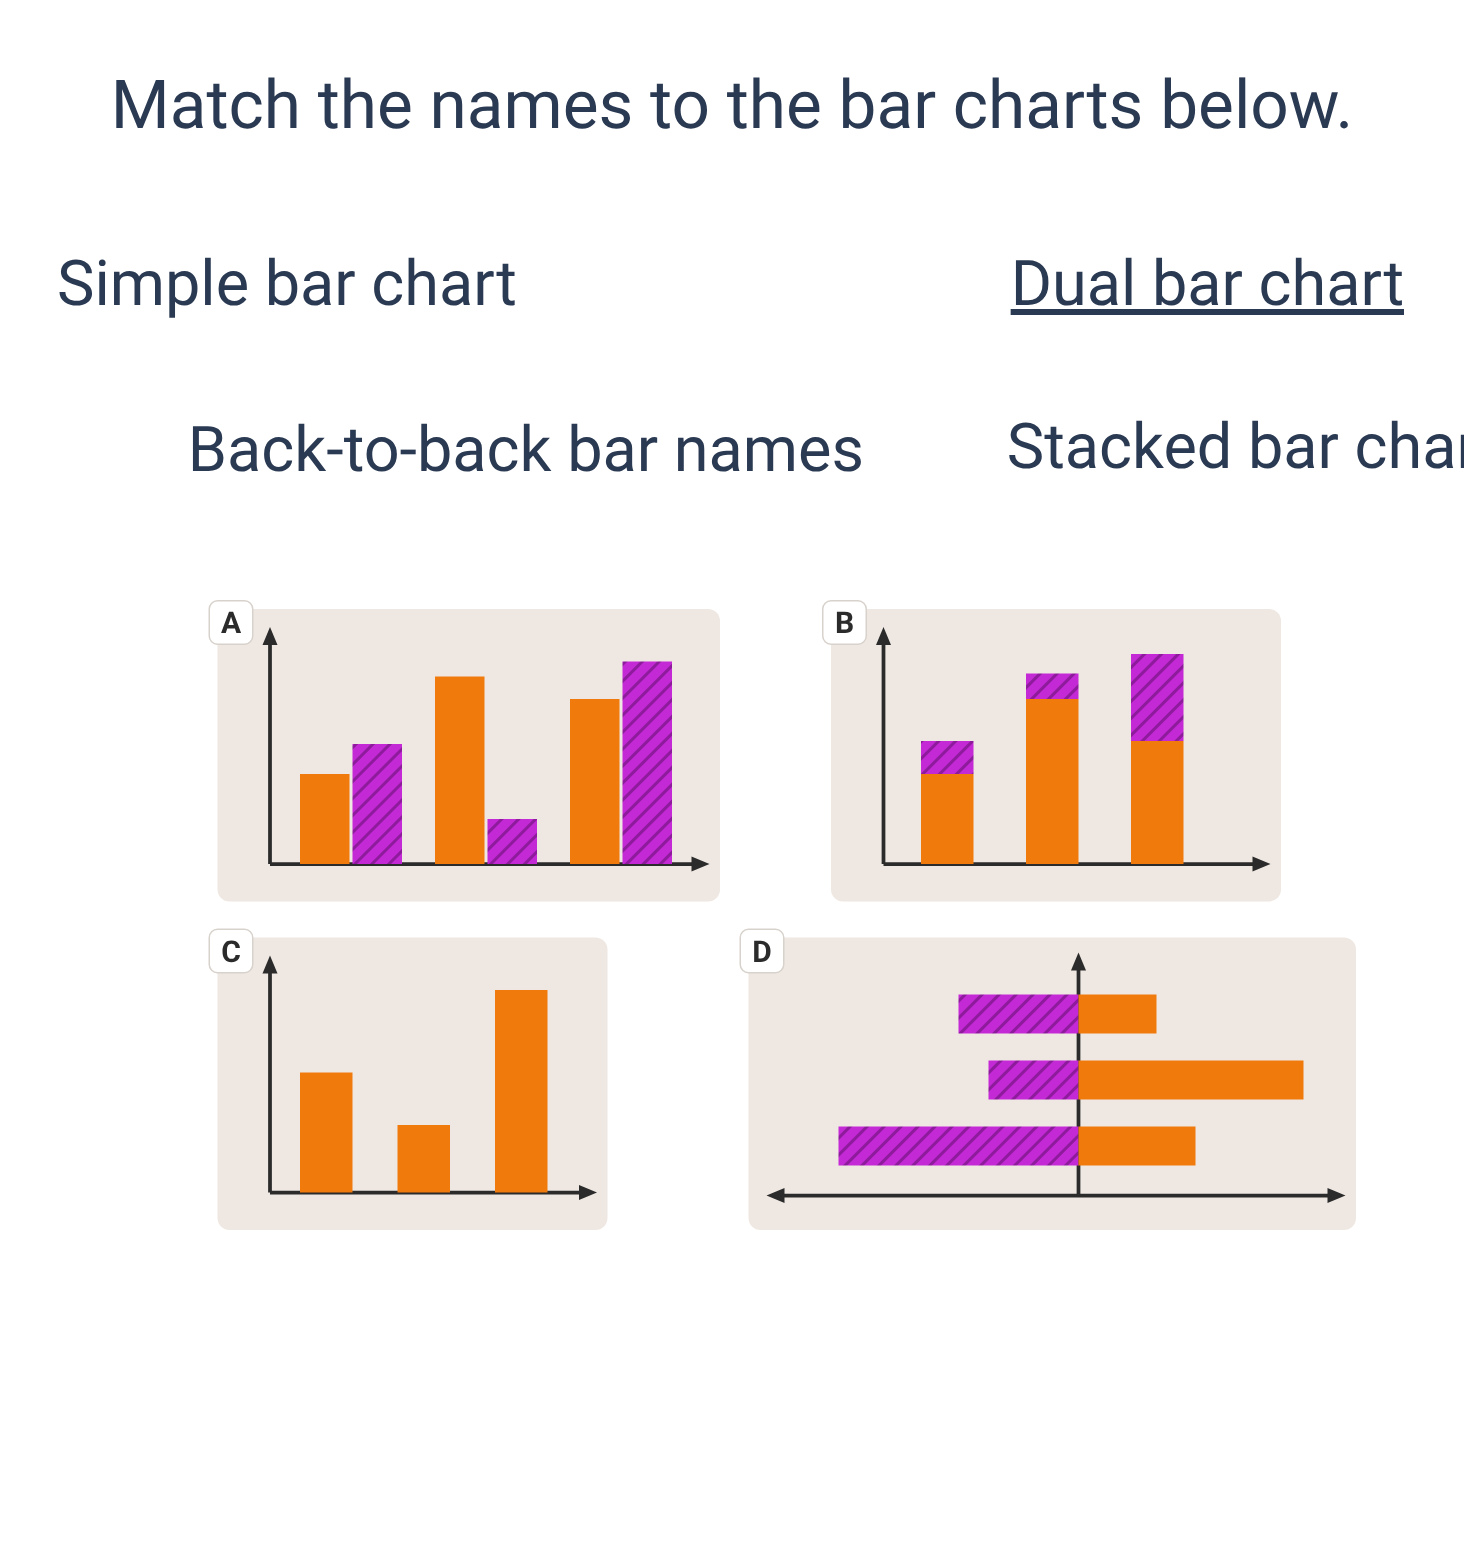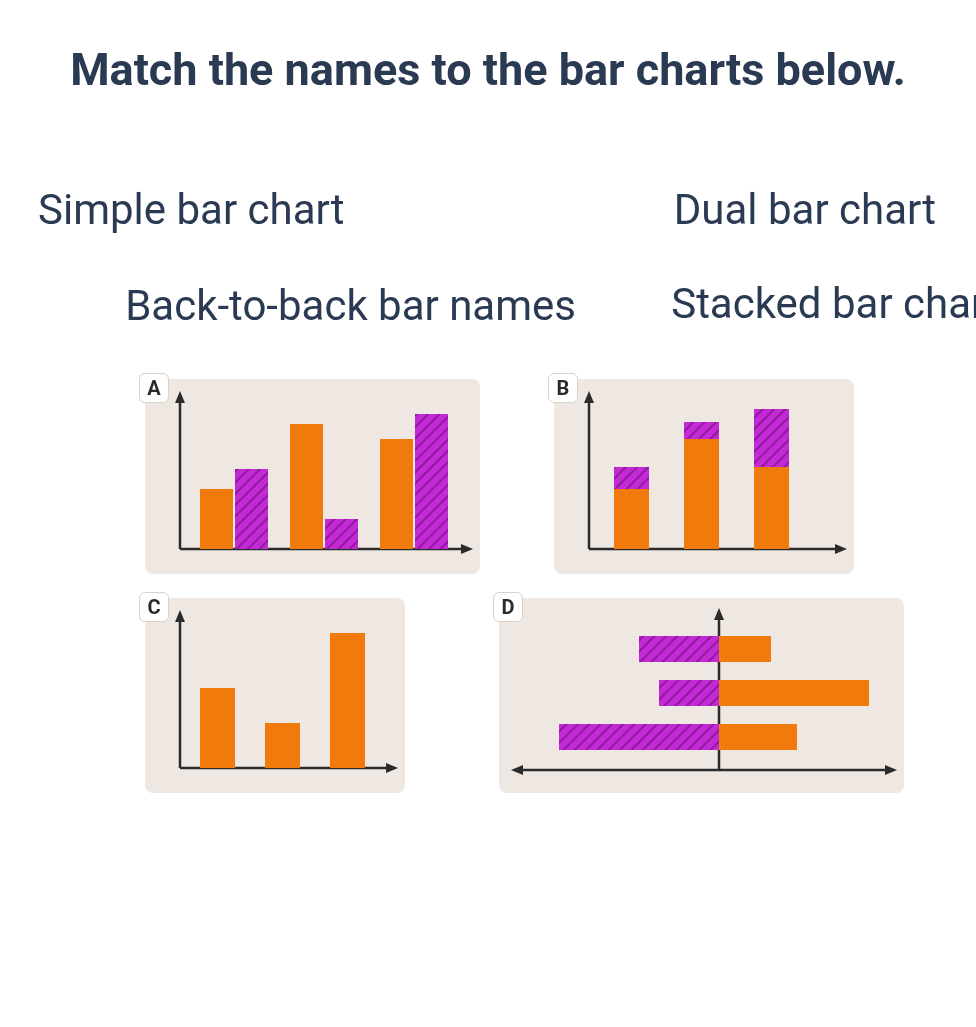--- a/index.html
+++ b/index.html
@@ -8,35 +8,35 @@
     height: 1027px;
     background: #ffffff;
     font-family: -apple-system, BlinkMacSystemFont, "Segoe UI", Roboto, sans-serif;
     padding: 40px 30px;
     color: #2b3a53;
   }
   .title {
     font-size: 45px;
     text-align: center;
     line-height: 1.35;
-    margin: 0 auto 84px;
+    margin: 0 auto 64px;
     max-width: 880px;
-    font-weight: 700;
+    font-weight: 400;
   }
   .options {
     display: flex;
     flex-wrap: wrap;
-    justify-content: flex-start;
+    justify-content: flex-end;
     font-size: 42px;
-    margin: 0 0 46px 0;
-    row-gap: 45px;
+    margin: 0 0 78px 0;
+    row-gap: 60px;
   }
   .opt { white-space: nowrap; }
   .opt1 { width: 50%; text-align: left; padding-left: 8px;}
-  .opt2 { width: 50%; text-align: right; padding-right: 10px;}
+  .opt2 { width: 50%; text-align: right; padding-right: 10px; text-decoration: underline;}
   .opt3 { width: 70%; text-align: center; line-height:1.3;}
   .opt4 { width: 30%; text-align: right; padding-right: 0;}
 
   .charts-wrap {
     display: grid;
     grid-template-columns: 1fr 1fr;
     column-gap: 18px;
     row-gap: 24px;
     width: 770px;
     margin: 30px auto 0 115px;

